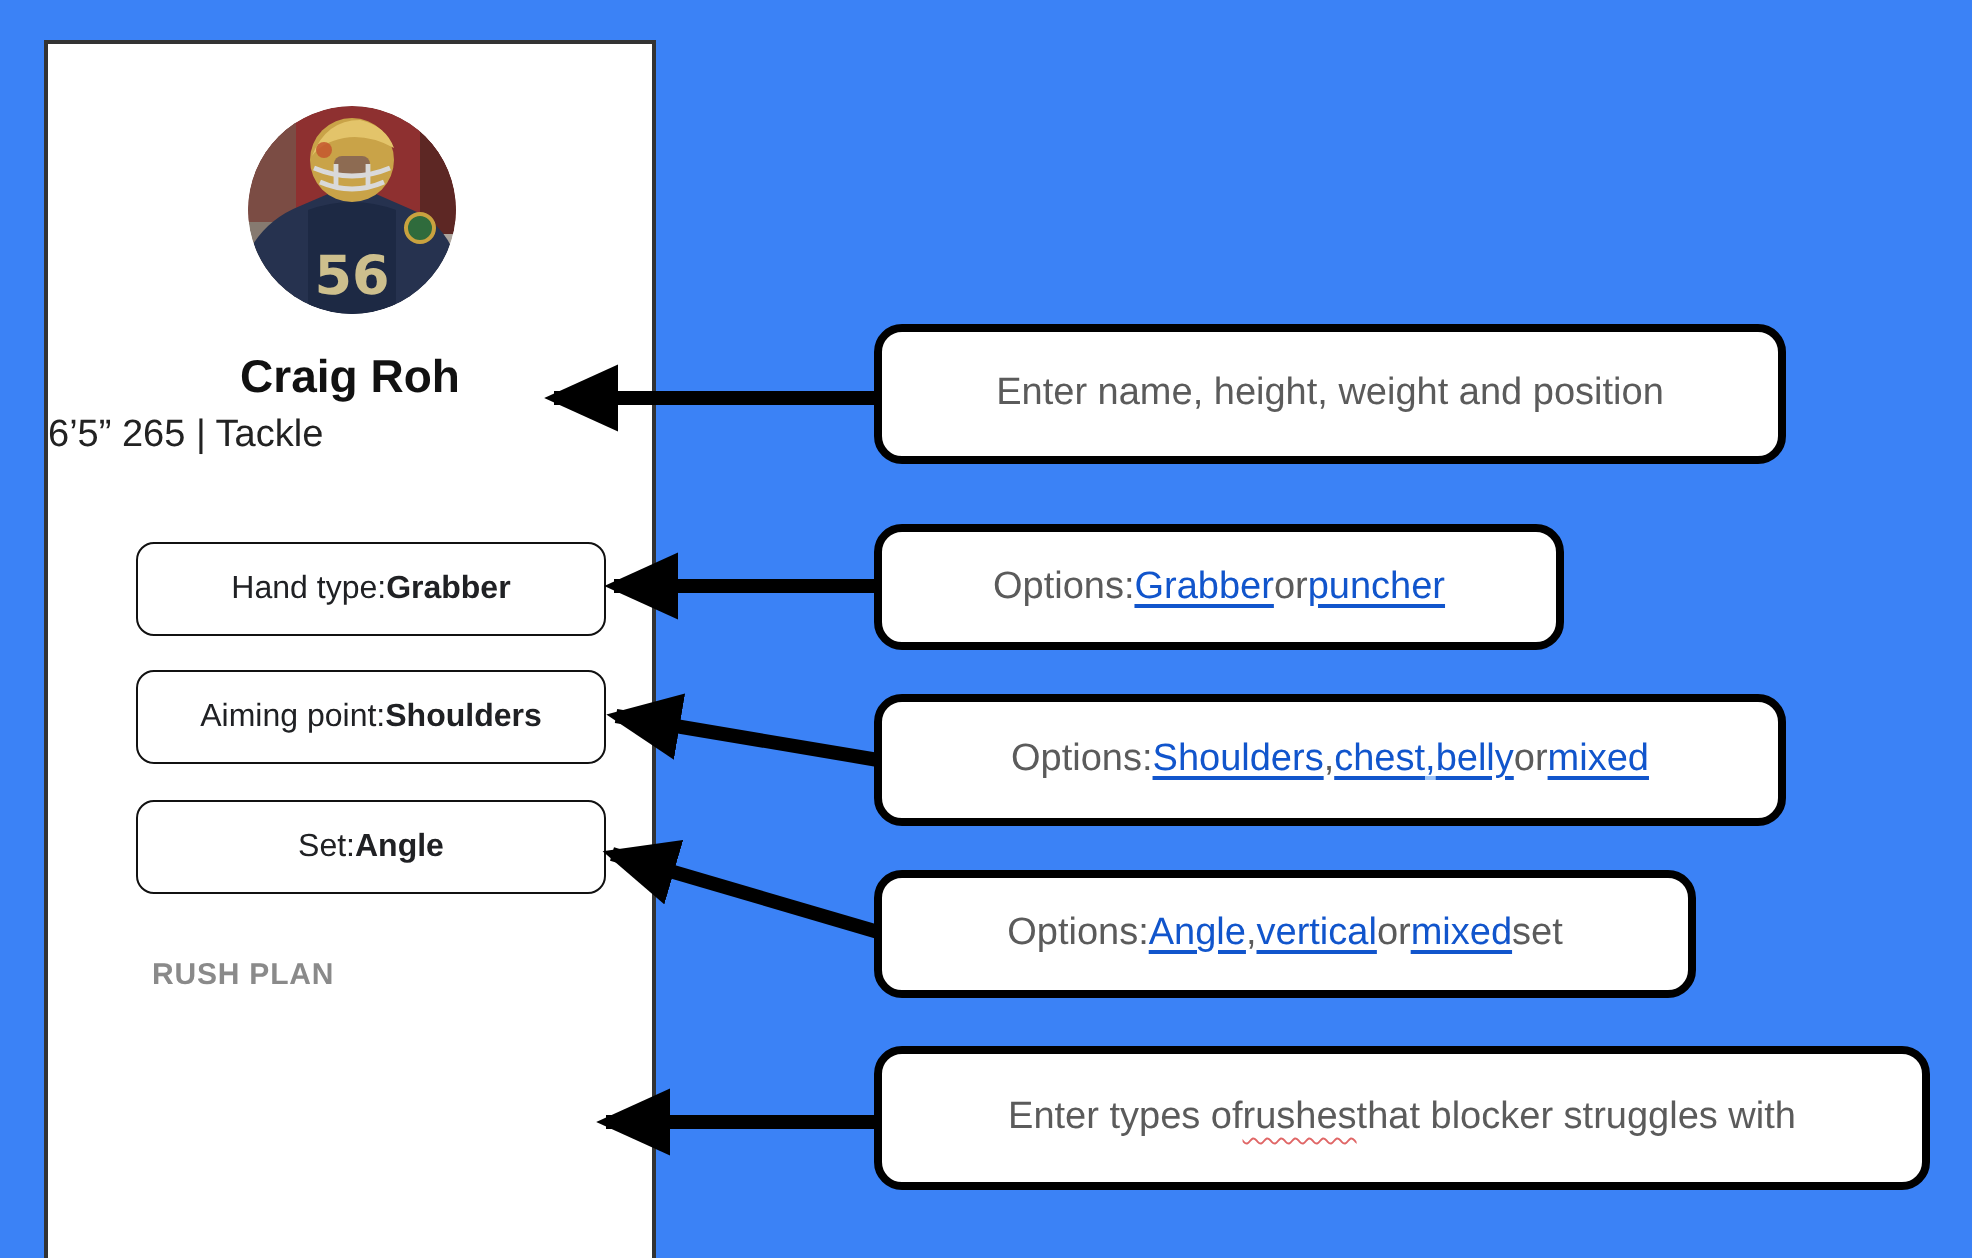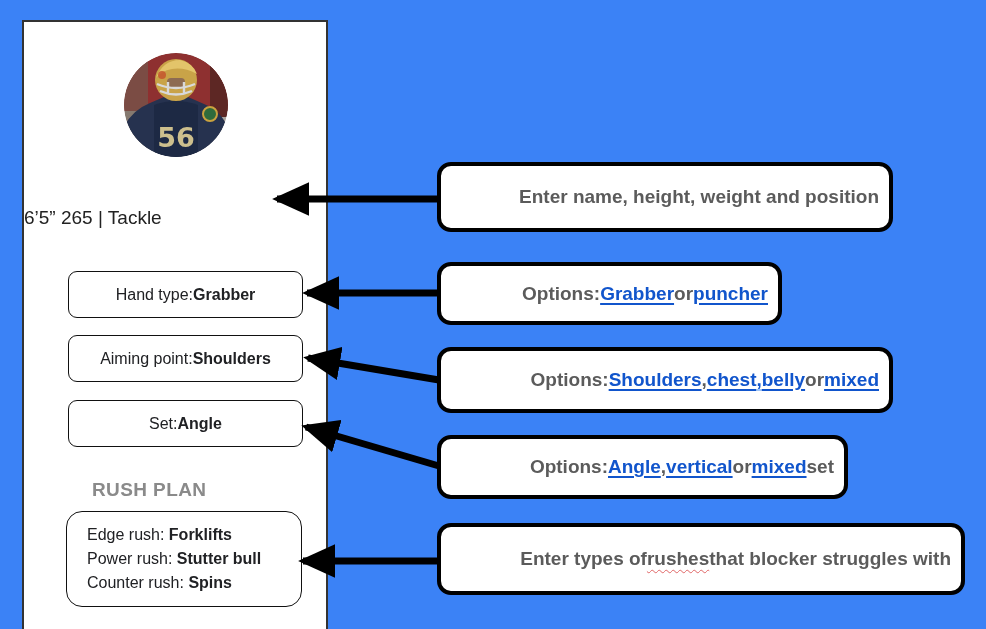--- a/index.html
+++ b/index.html
@@ -19,38 +19,38 @@
     font-size:19px;color:#222;}
   .field-box{
     position:absolute;left:44px;width:235px;height:47px;box-sizing:border-box;
     border:1.5px solid #111;border-radius:9px;background:#fff;
     display:flex;align-items:center;justify-content:center;font-size:16px;
   }
   .field-box .val{font-weight:bold;}
   #field-hand{top:249px;}
   #field-aim{top:313px;}
   #field-set{top:378px;}
-  .rush-heading{position:absolute;left:68px;top:457px;font-size:19px;font-weight:bold;
+  .rush-heading{position:absolute;left:52px;top:457px;font-size:15px;font-weight:bold;
     color:#8a8a8a;letter-spacing:.4px;}
   .rush-box{
     position:absolute;left:42px;top:489px;width:236px;height:96px;box-sizing:border-box;
     border:1.5px solid #111;border-radius:16px;background:#fff;
     display:flex;flex-direction:column;justify-content:center;
     padding-left:20px;font-size:16px;line-height:24px;
   }
   .rush-box .val{font-weight:bold;}
   
   .arrows{position:absolute;left:0;top:0;z-index:2;}
   .arrows line{stroke:#000;stroke-width:7;}
   
   .callout{
     position:absolute;box-sizing:border-box;background:#fff;z-index:3;
     border:4px solid #000;border-radius:14px;
-    display:flex;align-items:center;justify-content:flex-end;
-    font-size:19px;font-weight:bold;color:#5b5b5b;text-align:center;
+    display:flex;align-items:center;justify-content:center;
+    font-size:19px;font-weight:normal;color:#5b5b5b;text-align:center;
     padding:0 10px;white-space:nowrap;
   }
   #callout-name   {left:437px;top:162px;width:456px;height:70px;}
   #callout-hand   {left:437px;top:262px;width:345px;height:63px;}
   #callout-aim    {left:437px;top:347px;width:456px;height:66px;}
   #callout-set    {left:437px;top:435px;width:411px;height:64px;}
   #callout-rushes {left:437px;top:523px;width:528px;height:72px;}
   .seg-link{
     color:#1155cc;text-decoration:underline;
     text-decoration-thickness:2px;text-underline-offset:3px;cursor:pointer;
@@ -94,44 +94,40 @@
           <g stroke="#d9d9d9" stroke-width="2.4" fill="none">
             <path d="M33 31 Q52 39 71 31"></path>
             <path d="M36 38 Q52 45 68 38"></path>
             <path d="M44 29 L44 41"></path>
             <path d="M60 29 L60 41"></path>
           </g>
         </g>
       </svg>
     </div>
 
+    <div class="player-name">Craig Roh</div>
     <div class="player-details">6’5” 265 | Tackle</div>
 
     <div class="field-box" id="field-hand">
       <span>Hand type: </span>
         <span class="val">Grabber</span>
     </div>
 
     <div class="field-box" id="field-aim">
       <span>Aiming point: </span>
         <span class="val">Shoulders</span>
     </div>
 
     <div class="field-box" id="field-set">
       <span>Set: </span>
         <span class="val">Angle</span>
     </div>
 
     <div class="rush-heading">RUSH PLAN</div>
 
-    <div class="rush-box">
-      <div><span>Edge rush: </span><span class="val">Forklifts</span></div>
-      <div><span>Power rush: </span><span class="val">Stutter bull</span></div>
-      <div><span>Counter rush: </span><span class="val">Spins</span></div>
-    </div>
   </div>
 
   <svg class="arrows" width="986" height="629" viewBox="0 0 986 629">
     <defs>
       <marker id="ah" markerUnits="strokeWidth" markerWidth="5.6" markerHeight="4.8" refX="4.6" refY="2.4" orient="auto">
         <path d="M0,0 L5.3,2.4 L0,4.8 z" fill="#000"></path>
       </marker>
     </defs>
     <line x1="439" y1="199" x2="277" y2="199" marker-end="url(#ah)"></line>
     <line x1="439" y1="293" x2="307" y2="293" marker-end="url(#ah)"></line>

